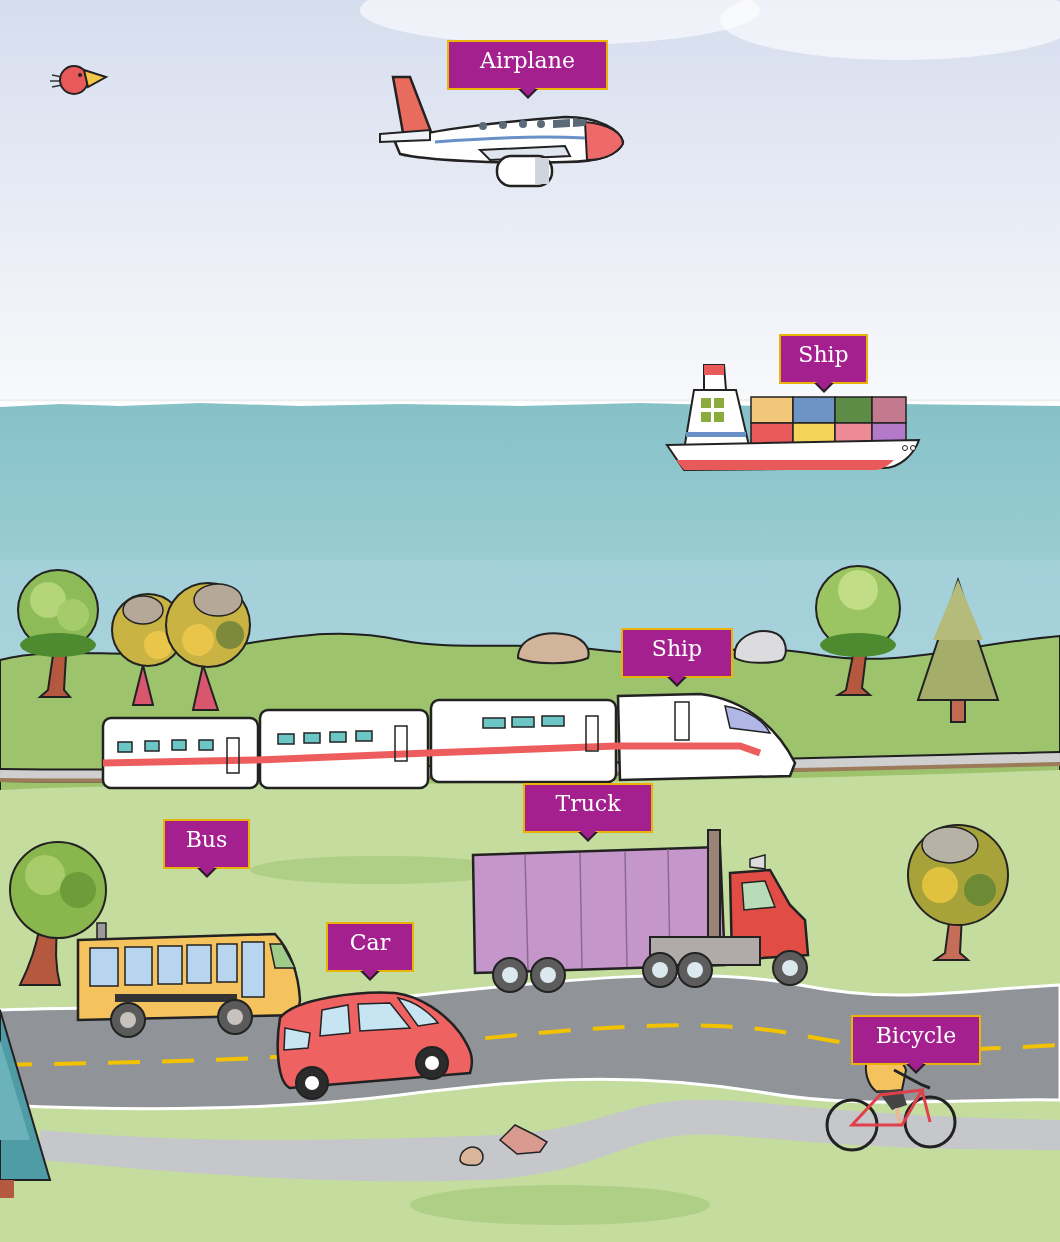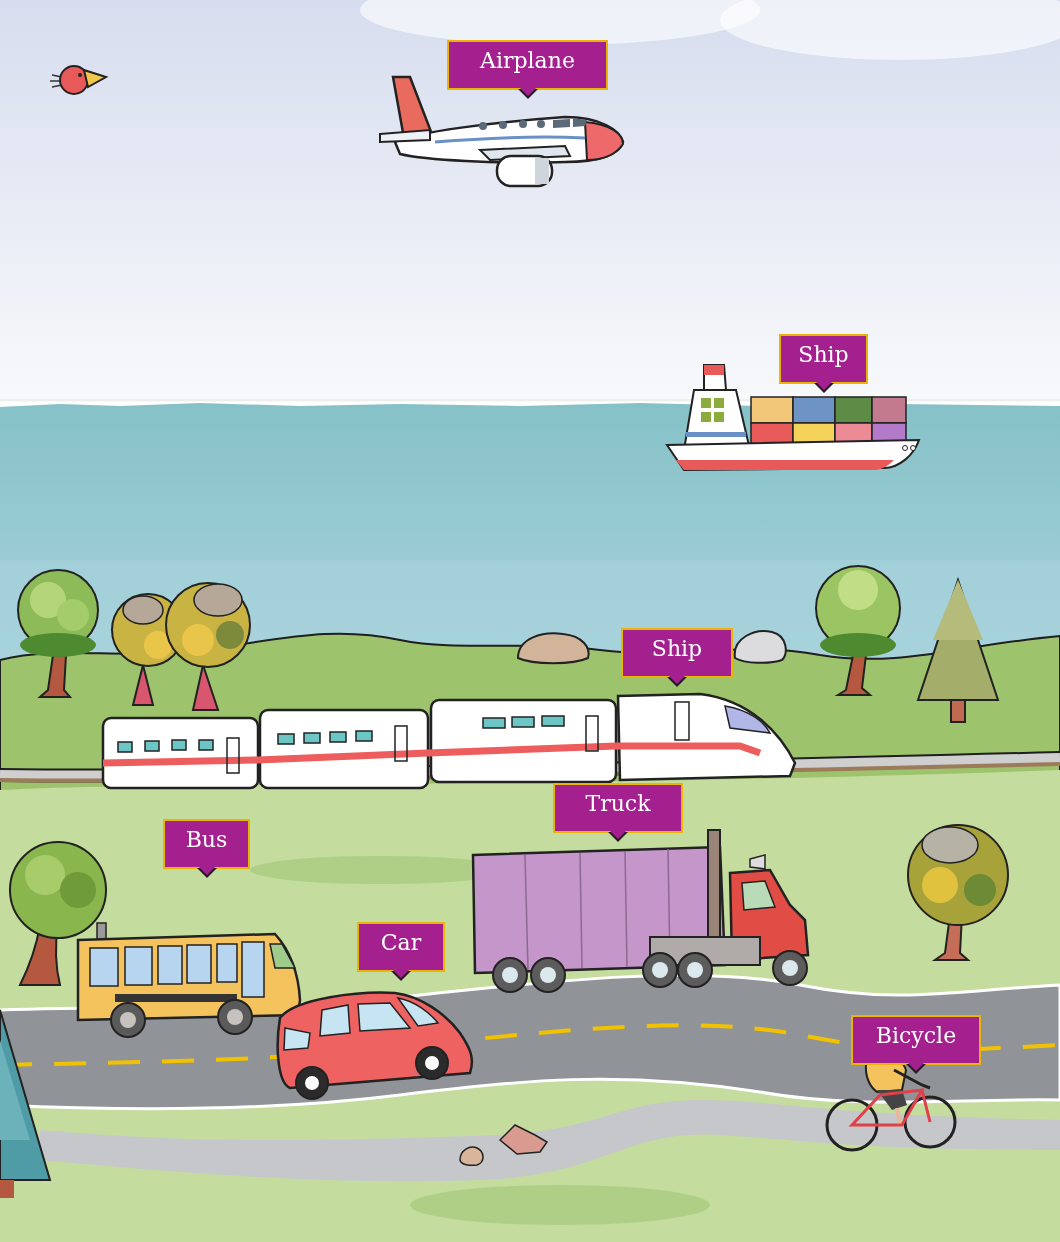--- a/index.html
+++ b/index.html
@@ -213,21 +213,21 @@
       <circle cx="320" cy="143" r="17"></circle>
     </g>
     <g fill="#dbe8ee">
       <circle cx="40" cy="150" r="8"></circle>
         <circle cx="78" cy="150" r="8"></circle>
       <circle cx="190" cy="145" r="8"></circle>
         <circle cx="225" cy="145" r="8"></circle>
       <circle cx="320" cy="143" r="8"></circle>
     </g>
   </svg>
-  <div class="label" style="left:553px;top:783px;width:130px">Truck</div>
+  <div class="label" style="left:523px;top:783px;width:130px">Truck</div>
 
   <svg class="obj" style="left:0px;top:835px" width="120" height="160" viewBox="0 0 120 160">
     <path d="M40,90 C35,120 25,140 20,150 L60,150 C55,130 55,110 58,90 Z" fill="#b4593f" stroke="#222" stroke-width="2"></path>
     <circle cx="58" cy="55" r="48" fill="#8ab64e" stroke="#222" stroke-width="2"></circle>
     <circle cx="45" cy="40" r="20" fill="#a9cc6a"></circle>
       <circle cx="78" cy="55" r="18" fill="#6f9b3a"></circle>
   </svg>
   <svg class="obj" style="left:900px;top:815px" width="120" height="150" viewBox="0 0 120 150">
     <path d="M50,100 L45,138 L35,145 L68,145 L60,138 L62,100 Z" fill="#c46e5a" stroke="#222" stroke-width="2"></path>
     <circle cx="58" cy="60" r="50" fill="#a8a23a" stroke="#222" stroke-width="2"></circle>
@@ -273,21 +273,21 @@
     <path d="M128,10 C145,13 160,25 168,35 L148,38 Z" fill="#c7e4f2" stroke="#222" stroke-width="1.5"></path>
     <g fill="#2b2b2b" stroke="#222" stroke-width="2">
       <circle cx="42" cy="95" r="16"></circle>
         <circle cx="162" cy="75" r="16"></circle>
     </g>
     <g fill="#ffffff">
         <circle cx="42" cy="95" r="7"></circle>
         <circle cx="162" cy="75" r="7"></circle>
       </g>
   </svg>
-  <div class="label" style="left:357px;top:922px;width:88px">Car</div>
+  <div class="label" style="left:326px;top:922px;width:88px">Car</div>
 
   <svg class="obj" style="left:822px;top:1030px" width="135" height="125" viewBox="0 0 135 125">
     <ellipse cx="70" cy="18" rx="22" ry="12" fill="#ffffff" stroke="#222" stroke-width="2"></ellipse>
     <path d="M45,30 C50,22 78,22 84,40 L80,60 L55,62 C45,55 42,40 45,30 Z" fill="#f5c35e" stroke="#222" stroke-width="2"></path>
     <path d="M55,60 L80,60 L85,75 L70,80 Z" fill="#444"></path>
     <path d="M72,40 L100,55 L108,58" stroke="#222" stroke-width="3" fill="none"></path>
     <path d="M75,78 L78,95" stroke="#e8b89a" stroke-width="4"></path>
     <g fill="none" stroke="#222" stroke-width="3">
       <circle cx="30" cy="95" r="25"></circle>
         <circle cx="108" cy="92" r="25"></circle>

